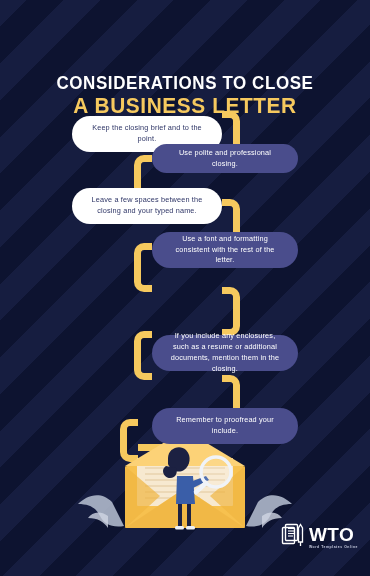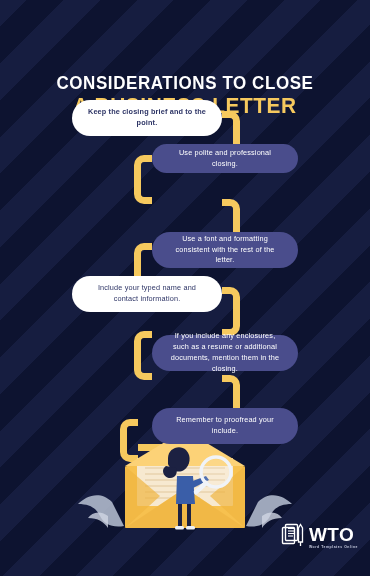--- a/index.html
+++ b/index.html
@@ -64,21 +64,21 @@
     background:#ffffff;
     color:#2e3566;
     left:72px;width:150px;
   }
   .node.dark{
     background:#4a4d8c;
     color:#ffffff;
     left:152px;width:146px;
   }
 
-  .n0{top:5px;height:36px;font-weight:bold;}
+  .n0{top:21px;height:36px;}
   .n1{top:49px;height:29px;}
   .n2{top:93px;height:36px;}
   .n3{top:137px;height:36px;}
   .n4{top:181px;height:36px;}
   .n5{top:240px;height:36px;}
   .n6{top:269px;height:36px;}
   .n7{top:313px;height:36px;}
 
   
   .pipe{position:absolute;background:#f6c95e;z-index:1;}
@@ -159,25 +159,25 @@
     <div class="pipe h" style="left:138px;top:349px;width:40px;"></div>
     <div class="elbow tr" style="left:171px;top:349px;"></div>
     <div class="pipe v" style="left:182px;top:367px;height:20px;"></div>
 
     <div class="node light n0">
       <span>Keep the closing brief and to the point.</span>
     </div>
     <div class="node dark n1">
       <span>Use polite and professional closing.</span>
     </div>
+    <div class="node light n2">
+      <span>Leave a few spaces between the closing and your typed name.</span>
+    </div>
     <div class="node dark n3">
       <span>Use a font and formatting consistent with the rest of the letter.</span>
-    </div>
-    <div class="node light n4">
-      <span>Include your typed name and contact information.</span>
     </div>
     <div class="node dark n5">
       <span>If you include any enclosures, such as a resume or additional documents, mention them in the closing.</span>
     </div>
     <div class="node dark n7">
       <span>Remember to proofread your include.</span>
     </div>
   </div>
 
   <div class="illus">

